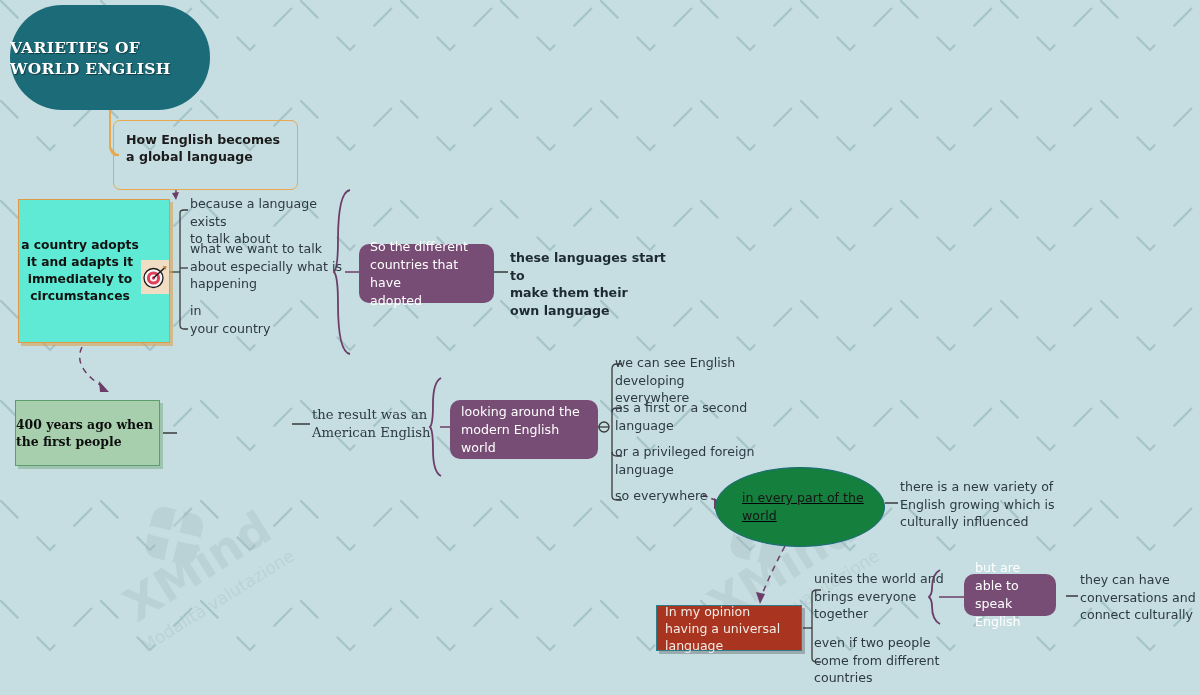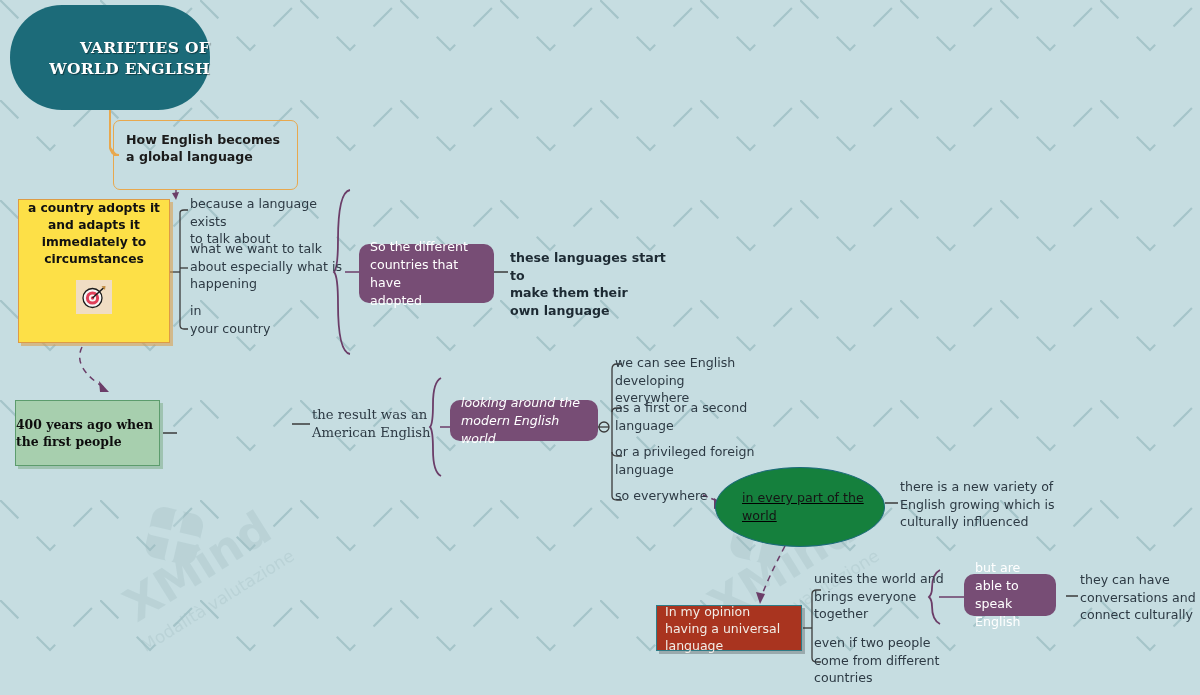--- a/index.html
+++ b/index.html
@@ -19,42 +19,42 @@
   .node{position:absolute;box-sizing:border-box;}
 
   
   .root{
     left:10px;top:5px;width:200px;height:105px;
     background:#1c6b79;border-radius:52px;
     display:flex;align-items:center;justify-content:center;
   }
   .root-label{
     color:#ffffff;font-family:"DejaVu Serif", serif;font-weight:bold;
-    font-size:15.5px;line-height:21px;text-align:right;letter-spacing:.3px;
+    font-size:15.5px;line-height:21px;text-align:left;letter-spacing:.3px;
     text-shadow:1px 1px 1px rgba(0,0,0,.45);
   }
 
   
   .orange-outline{
     left:113px;top:120px;width:185px;height:70px;
     border:1.6px solid #e8a84e;border-radius:7px;background:transparent;
     display:flex;align-items:flex-start;
     padding:10px 12px 0 12px;
   }
   .orange-outline .t{
     color:#1b1b1b;font-weight:bold;font-size:12.6px;line-height:17px;
     font-family:"DejaVu Sans", sans-serif;
   }
 
   
   .orange-fill{
     left:18px;top:199px;width:152px;height:144px;
-    background:#fde047;border:1.4px solid #dd9b46;
+    background:#5eead4;border:1.4px solid #dd9b46;
     box-shadow:3px 3px 0 0 rgba(221,155,70,.55);
-    display:flex;flex-direction:column;align-items:center;
+    display:flex;align-items:center;
   }
   .orange-fill .t{
     color:#111;font-weight:bold;font-size:12.3px;line-height:17px;
     text-align:center;font-family:"DejaVu Sans", sans-serif;
   }
   .target-icon{
     margin-top:12px;width:36px;height:34px;
     background:#f0ddc3;display:flex;align-items:center;justify-content:center;
   }
 
@@ -72,21 +72,21 @@
 
   
   .purple{
     background:#774d75;border-radius:10px;color:#fff;
     display:flex;align-items:center;
     font-size:12.6px;line-height:18px;
     font-family:"DejaVu Sans", sans-serif;
     padding:0 11px;box-sizing:border-box;
   }
   .p-adopted{left:359px;top:244px;width:135px;height:59px;}
-  .p-modern{left:450px;top:400px;width:148px;height:41px;font-style:italic;}
+  .p-modern{left:450px;top:400px;width:148px;height:59px;}
   .p-speak{left:964px;top:574px;width:92px;height:42px;}
 
   
   .ellipse{
     left:715px;top:467px;width:170px;height:80px;
     background:#15803d;border:1.6px solid #1c6b79;border-radius:50%;
     display:flex;align-items:center;text-decoration:underline;
   }
   .ellipse .t{
     color:#151515;font-size:12.6px;line-height:18px;padding-left:26px;

